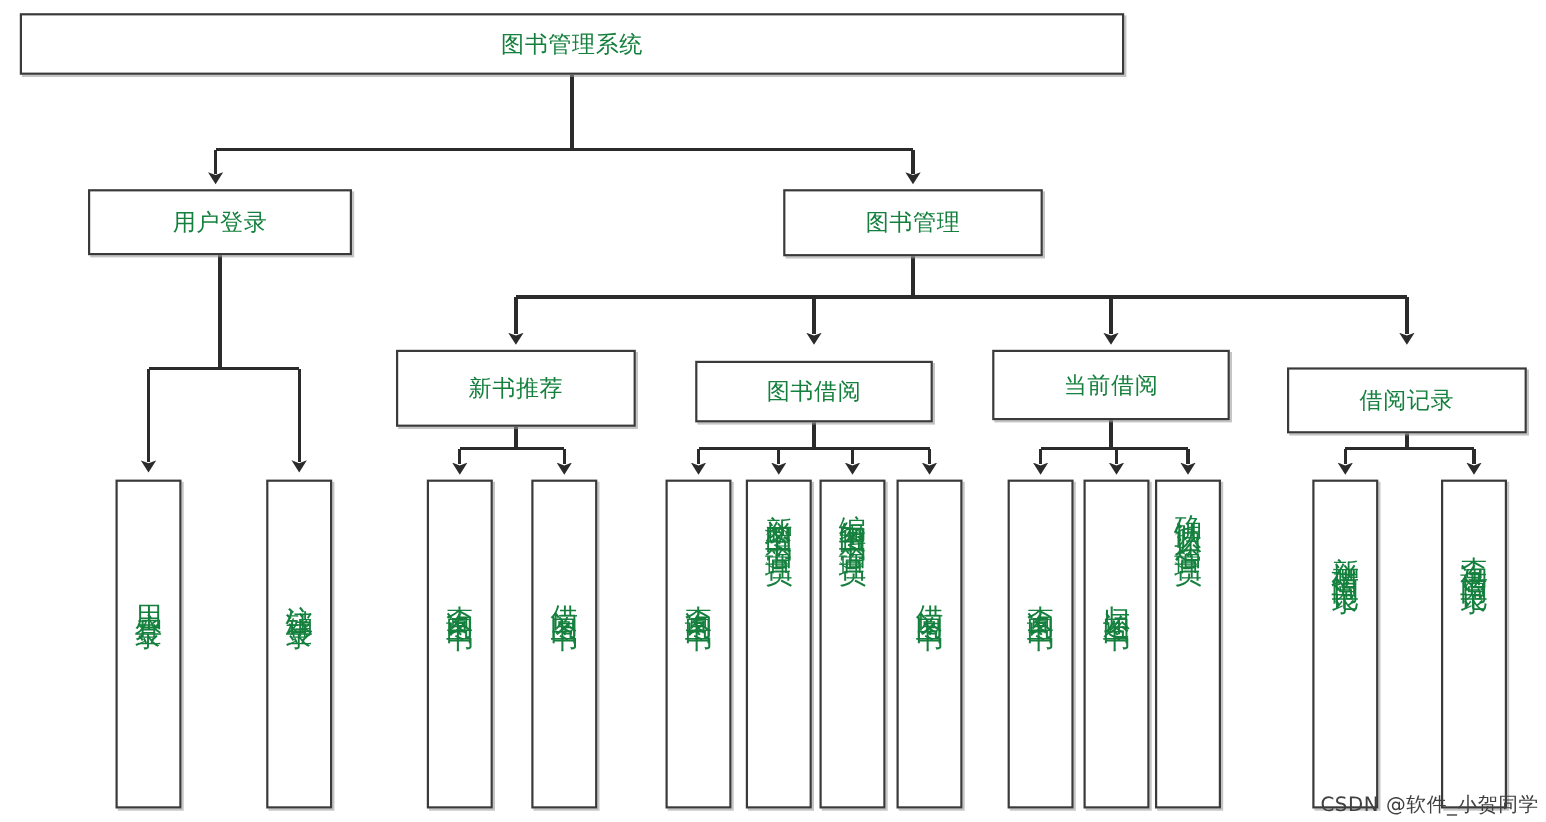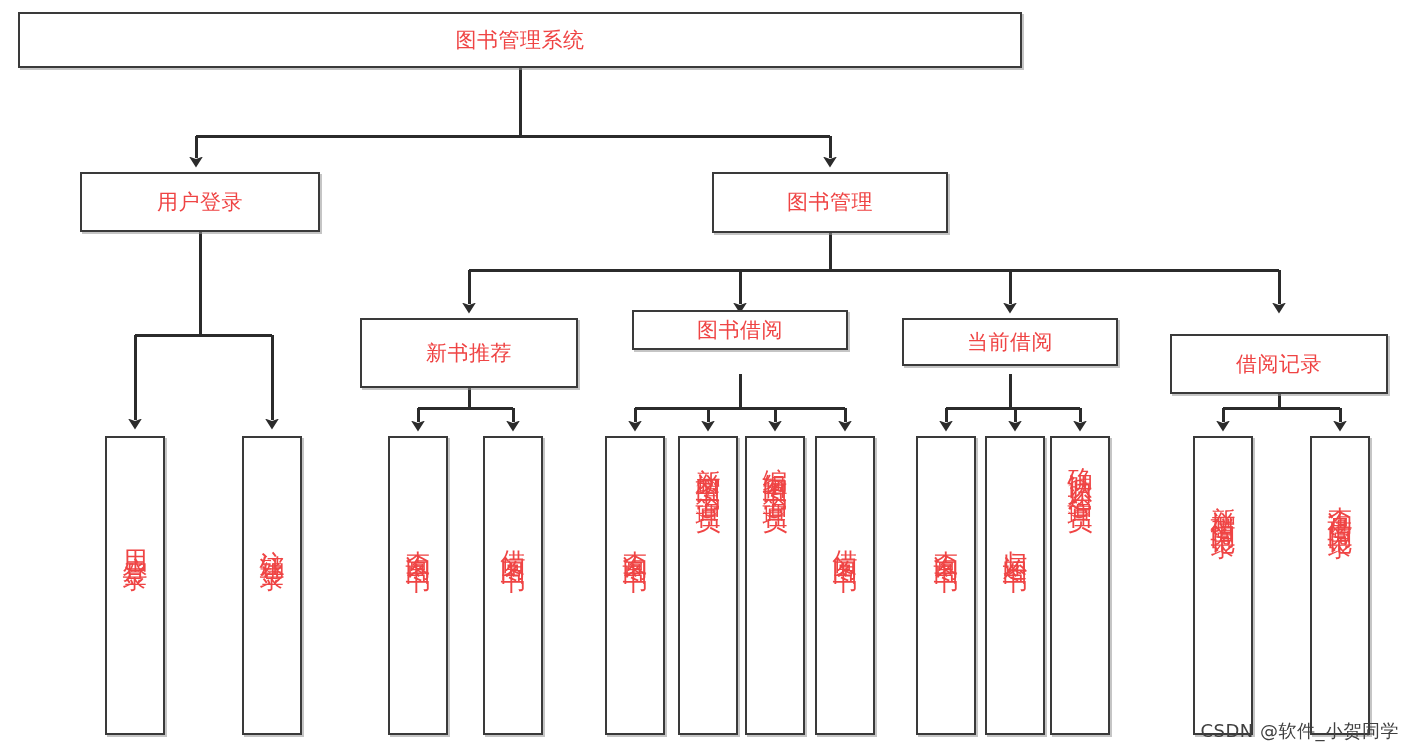--- a/index.html
+++ b/index.html
@@ -3,21 +3,21 @@
 <meta charset="utf-8">
 <style>
   html,body{margin:0;padding:0;background:#ffffff;}
   body{width:1405px;height:747px;overflow:hidden;
        font-family:"DejaVu Sans","Liberation Sans",sans-serif;}
   #stage{position:relative;width:1405px;height:747px;background:#fff;}
   svg#wires{position:absolute;left:0;top:0;width:1405px;height:747px;}
   .node{position:absolute;background:#ffffff;border:2px solid #3a3a3a;
         box-sizing:border-box;box-shadow:2px 2px 0 0 rgba(150,150,150,.55);
         display:flex;align-items:center;justify-content:center;}
-  .node .lbl{color:#ef4444;line-height:1.08;white-space:pre;}
+  .node .lbl{color:#15803d;line-height:1.08;white-space:pre;}
   .node.horiz .lbl{font-size:21px;letter-spacing:.5px;}
   .node.vert{align-items:flex-start;justify-content:center;padding-top:0;}
   .node.vert .lbl{writing-mode:vertical-rl;text-orientation:upright;
       font-size:25px;letter-spacing:6px;line-height:1;display:block;}
   #watermark{position:absolute;right:6px;bottom:4px;color:#404040;
       font-size:18px;letter-spacing:.5px;white-space:nowrap;}
 </style>
 </head>
 <body>
 
@@ -80,24 +80,24 @@
   <div class="node horiz" style="left:80px;top:172px;width:240px;height:60px;">
     <span class="lbl">用户登录</span>
   </div>
   <div class="node horiz" style="left:712px;top:172px;width:236px;height:61px;">
     <span class="lbl">图书管理</span>
   </div>
 
   <div class="node horiz" style="left:360px;top:318px;width:218px;height:70px;">
     <span class="lbl">新书推荐</span>
   </div>
-  <div class="node horiz" style="left:632px;top:310px;width:216px;height:40px;">
+  <div class="node horiz" style="left:632px;top:328px;width:216px;height:56px;">
     <span class="lbl">图书借阅</span>
   </div>
-  <div class="node horiz" style="left:902px;top:318px;width:216px;height:48px;">
+  <div class="node horiz" style="left:902px;top:318px;width:216px;height:64px;">
     <span class="lbl">当前借阅</span>
   </div>
   <div class="node horiz" style="left:1170px;top:334px;width:218px;height:60px;justify-content:center;">
     <span class="lbl">借阅记录</span>
   </div>
 
   <div class="node vert" style="left:105px;top:436px;width:60px;height:299px;">
     <span class="lbl" style="margin-top:92px">用户登录</span>
   </div>
   <div class="node vert" style="left:242px;top:436px;width:60px;height:299px;">

